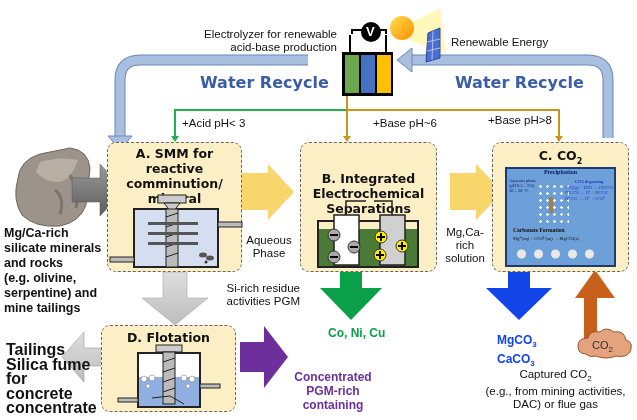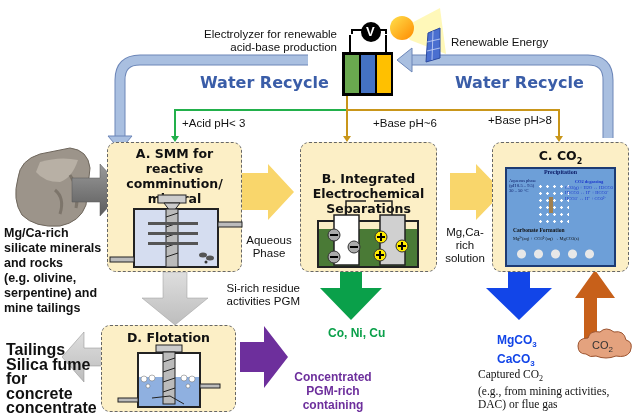--- a/index.html
+++ b/index.html
@@ -280,17 +280,17 @@
   <div>Silica fume</div>
   <div>for</div>
   <div>concrete</div>
   <div>concentrate</div>
 </div>
 
 <div class="abs" style="left:592px;top:339px;font-size:11px;color:#333;">
   <span>CO</span><sub style="font-size:8px;">2</sub>
 </div>
 
-<div class="lbl" style="left:478px;top:368px;text-align:left;width:155px;font-family:Liberation Serif, serif;">
+<div class="lbl" style="left:478px;top:368px;text-align:center;width:155px;">
   <div><span>Captured CO</span><sub style="font-size:8px;">2</sub></div>
   <div>(e.g., from mining activities,</div>
   <div>DAC) or flue gas</div>
 </div>
 
 </body></html>

